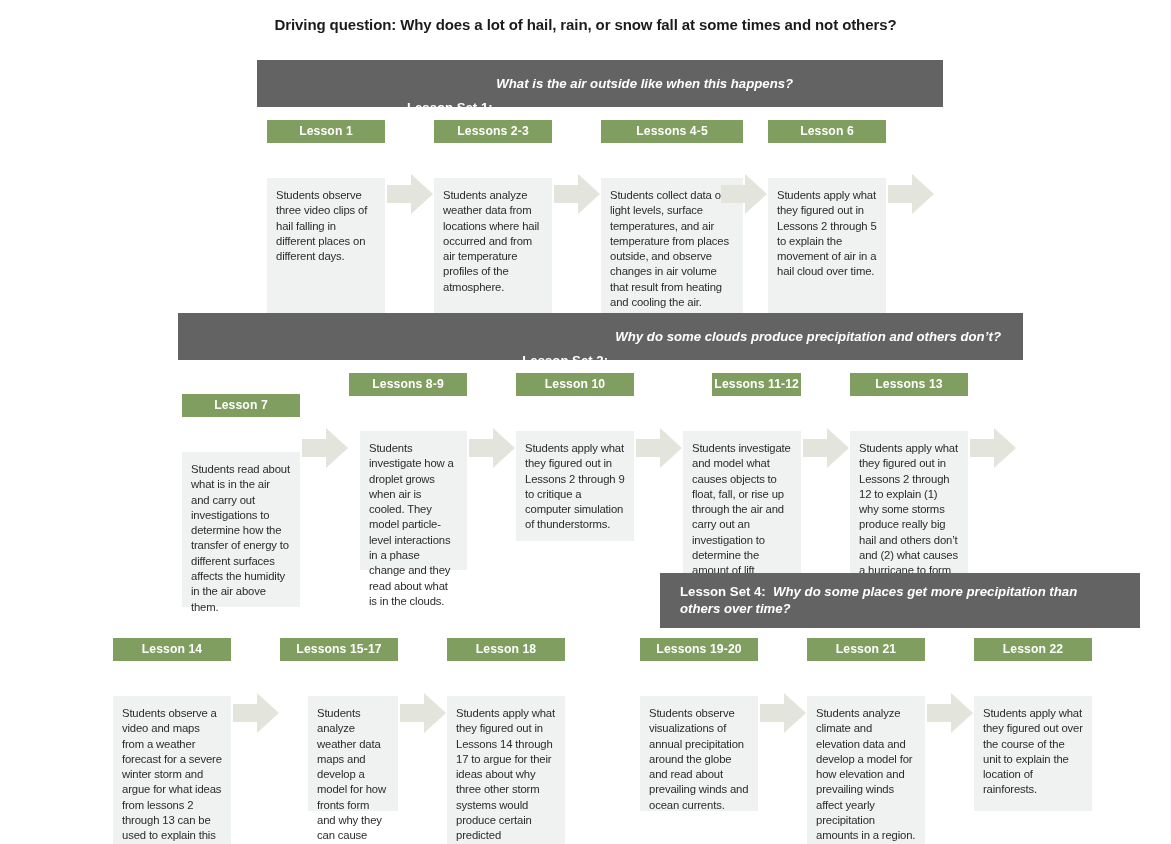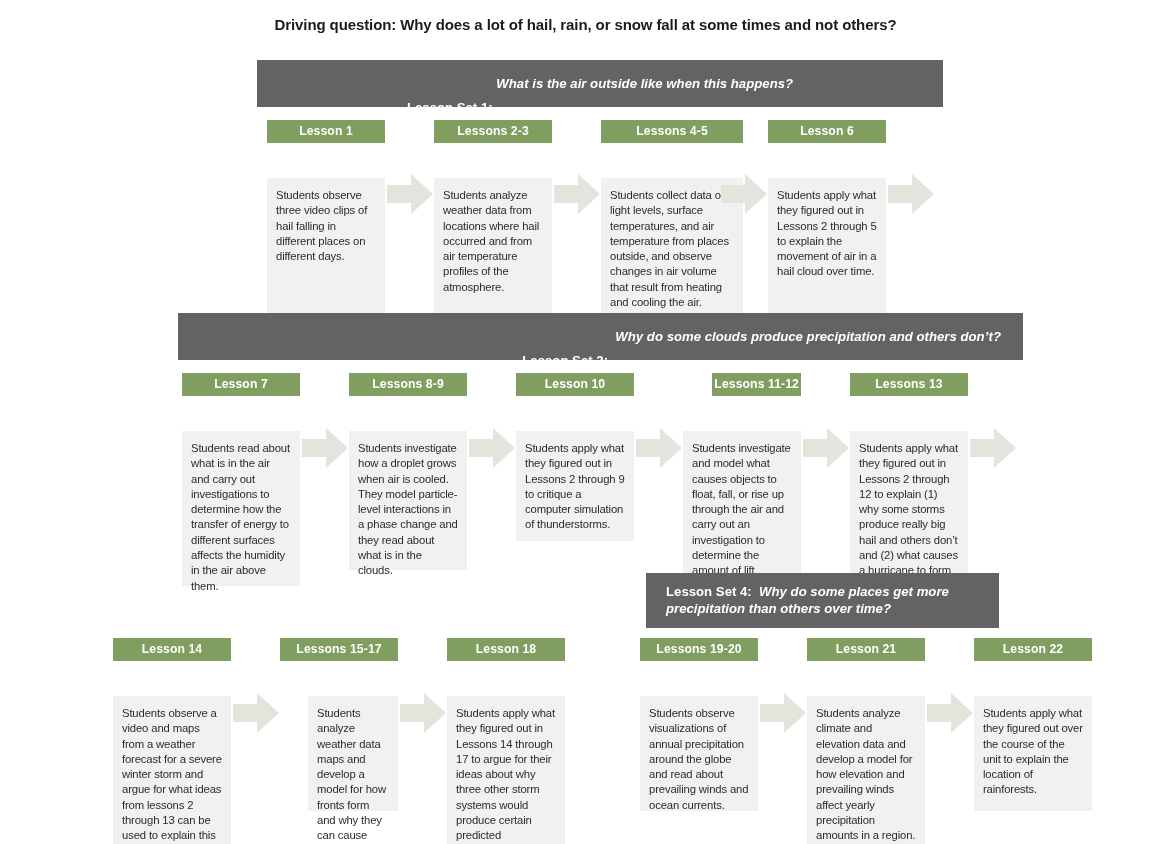--- a/index.html
+++ b/index.html
@@ -139,34 +139,34 @@
         <polygon points="0,12 24,12 24,1 46,21 24,41 24,30 0,30" fill="#e3e5dc"></polygon>
       </svg>
   </div>
 
   <div class="set-banner centered" style="left:178px; top:313px; width:845px; height:47px;justify-content:flex-end;">
     <span class="set-label">Lesson Set 2:</span>
     <span>&nbsp;&nbsp;</span>
     <span class="set-q">Why do some clouds produce precipitation and others don’t?</span>
   </div>
 
-  <div class="lesson-card" style="left:182px; top:373px; width:118px;">
+  <div class="lesson-card" style="left:182px; top:394px; width:118px;">
     <div class="lesson-head">Lesson 7</div>
     <div class="lesson-body" style="height:155px;">Students read about what is in the air and carry out investigations to determine how the transfer of energy to different surfaces affects the humidity in the air above them.</div>
   </div>
 
   <div class="arrow" style="left:302px; top:427px;">
     <svg viewBox="0 0 46 42" xmlns="http://www.w3.org/2000/svg">
         <polygon points="0,12 24,12 24,1 46,21 24,41 24,30 0,30" fill="#e3e5dc"></polygon>
       </svg>
   </div>
 
   <div class="lesson-card" style="left:349px; top:373px; width:118px;">
     <div class="lesson-head">Lessons 8-9</div>
-    <div class="lesson-body" style="height:139px;">Students investigate how a droplet grows when air is cooled. They model particle-level interactions in a phase change and they read about what is in the clouds.</div>
+    <div class="lesson-body" style="height:139px;margin-left:11px;">Students investigate how a droplet grows when air is cooled. They model particle-level interactions in a phase change and they read about what is in the clouds.</div>
   </div>
 
   <div class="arrow" style="left:469px; top:427px;">
     <svg viewBox="0 0 46 42" xmlns="http://www.w3.org/2000/svg">
         <polygon points="0,12 24,12 24,1 46,21 24,41 24,30 0,30" fill="#e3e5dc"></polygon>
       </svg>
   </div>
 
   <div class="lesson-card" style="left:516px; top:373px; width:118px;">
     <div class="lesson-head">Lesson 10</div>
@@ -222,21 +222,21 @@
     <svg viewBox="0 0 46 42" xmlns="http://www.w3.org/2000/svg">
         <polygon points="0,12 24,12 24,1 46,21 24,41 24,30 0,30" fill="#e3e5dc"></polygon>
       </svg>
   </div>
 
   <div class="lesson-card" style="left:447px; top:638px; width:118px;">
     <div class="lesson-head">Lesson 18</div>
     <div class="lesson-body" style="height:180px;">Students apply what they figured out in Lessons 14 through 17 to argue for their ideas about why three other storm systems would produce certain predicted precipitation patterns in the near future.</div>
   </div>
 
-  <div class="set-banner left-align clip-right" style="left:646px; top:573px; width:353px; height:55px;">
+  <div class="set-banner left-align clip-right" style="left:660px; top:573px; width:480px; height:55px;">
     <span class="set-label">Lesson Set 4:</span>
     <span>&nbsp;</span><span class="set-q">Why do some places get more precipitation than others over time?</span>
   </div>
 
   <div class="lesson-card" style="left:640px; top:638px; width:118px;">
     <div class="lesson-head">Lessons 19-20</div>
     <div class="lesson-body" style="height:115px;">Students observe visualizations of annual precipitation around the globe and read about prevailing winds and ocean currents.</div>
   </div>
 
   <div class="arrow" style="left:760px; top:692px;">

